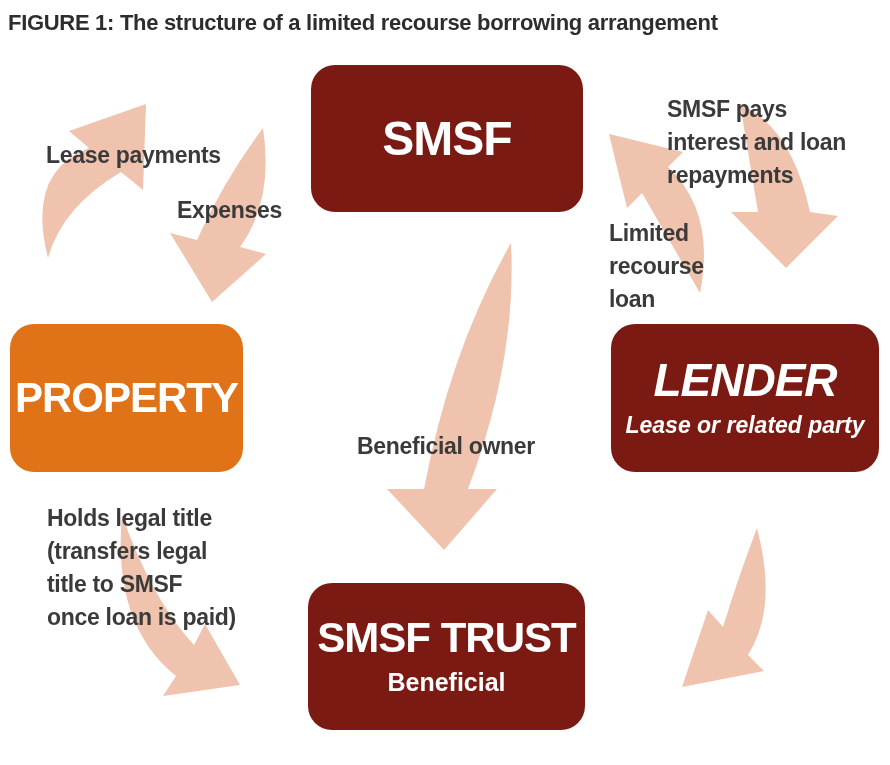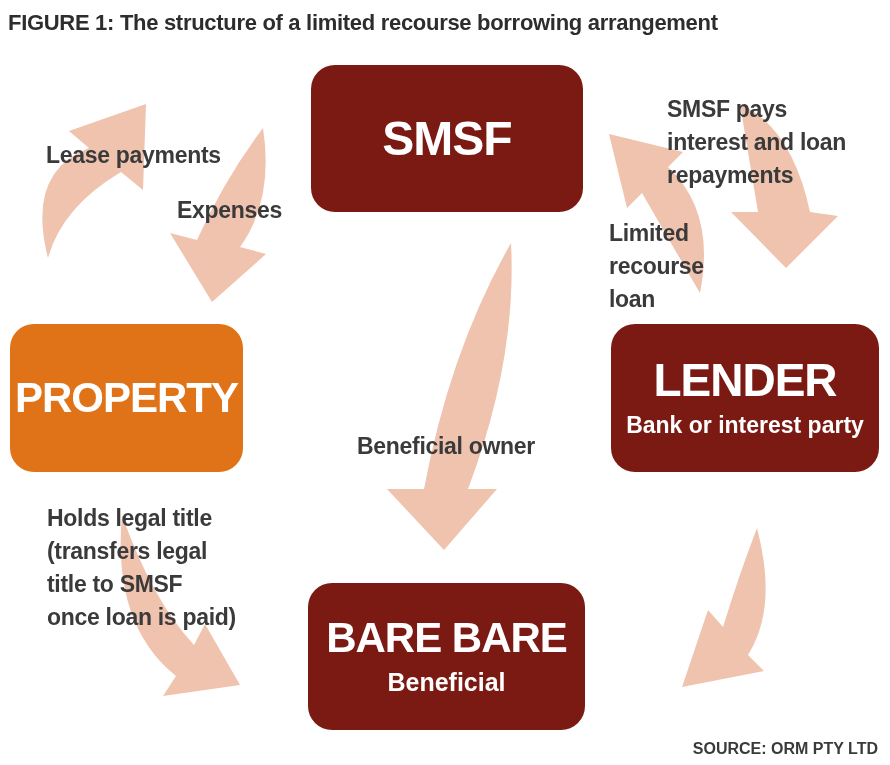--- a/index.html
+++ b/index.html
@@ -28,21 +28,21 @@
     position:absolute;z-index:2;
     display:flex;flex-direction:column;align-items:center;justify-content:center;
     border-radius:24px;color:#fff;text-align:center;
   }
   .node .big{font-weight:bold;letter-spacing:-1px;line-height:1;}
   .node .sub{font-weight:bold;margin-top:9px;}
   #node-smsf{left:311px;top:65px;width:272px;height:147px;background:var(--maroon);}
   #node-smsf .big{font-size:48px;}
   #node-property{left:10px;top:324px;width:233px;height:148px;background:var(--orange);}
   #node-property .big{font-size:42px;}
-  #node-lender{left:611px;top:324px;width:268px;height:148px;background:var(--maroon);}
+  #node-lender{left:611px;top:324px;width:268px;height:148px;background:var(--maroon);font-style:italic;}
   #node-lender .big{font-size:46px;}
   #node-lender .sub{font-size:23px;}
   #node-baretrust{left:308px;top:583px;width:277px;height:147px;background:var(--maroon);}
   #node-baretrust .big{font-size:42px;}
   #node-baretrust .sub{font-size:25px;}
   .edge-label{
     position:absolute;z-index:3;
     font-size:23px;font-weight:bold;color:var(--text);
     line-height:33px;white-space:pre-line;letter-spacing:-0.3px;
   }
@@ -84,37 +84,36 @@
   <div class="node" id="node-smsf">
     <div class="big">SMSF</div>
   </div>
 
   <div class="node" id="node-property">
     <div class="big">PROPERTY</div>
   </div>
 
   <div class="node" id="node-lender">
     <div class="big">LENDER</div>
-    <div class="sub">Bank or interest party</div>
+    <div class="sub">Lease or related party</div>
   </div>
 
   <div class="node" id="node-baretrust">
-    <div class="big">BARE BARE</div>
+    <div class="big">SMSF TRUST</div>
     <div class="sub">Beneficial</div>
   </div>
 
   <div class="edge-label" id="label-lease">Lease payments</div>
   <div class="edge-label" id="label-expenses">Expenses</div>
   <div class="edge-label" id="label-smsf-pays">SMSF pays
 interest and loan
 repayments</div>
   <div class="edge-label" id="label-limited">Limited
 recourse
 loan</div>
   <div class="edge-label" id="label-beneficial">Beneficial owner</div>
   <div class="edge-label" id="label-holds">Holds legal title
 (transfers legal
 title to SMSF
 once loan is paid)</div>
 
-  <div class="source-note">SOURCE: ORM PTY LTD</div>
 
 </div>
 
 </body></html>

